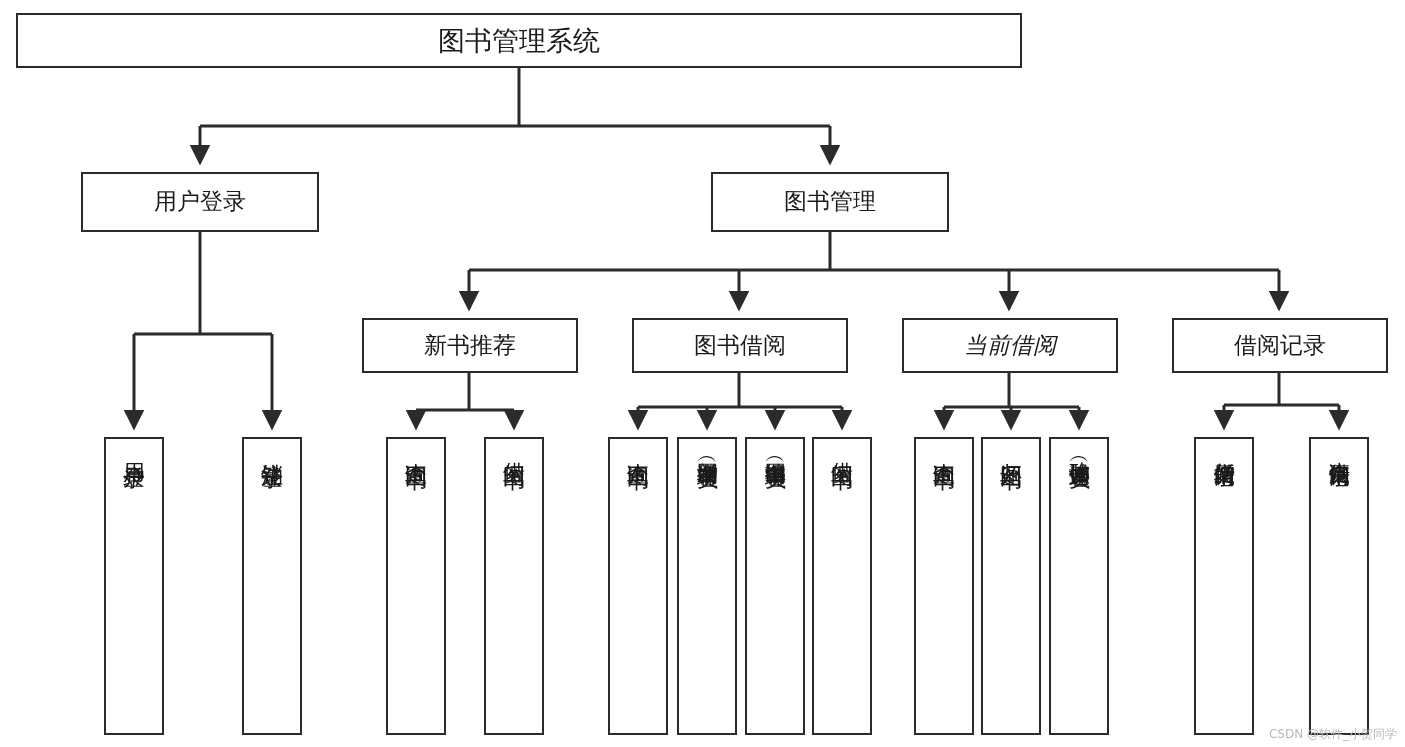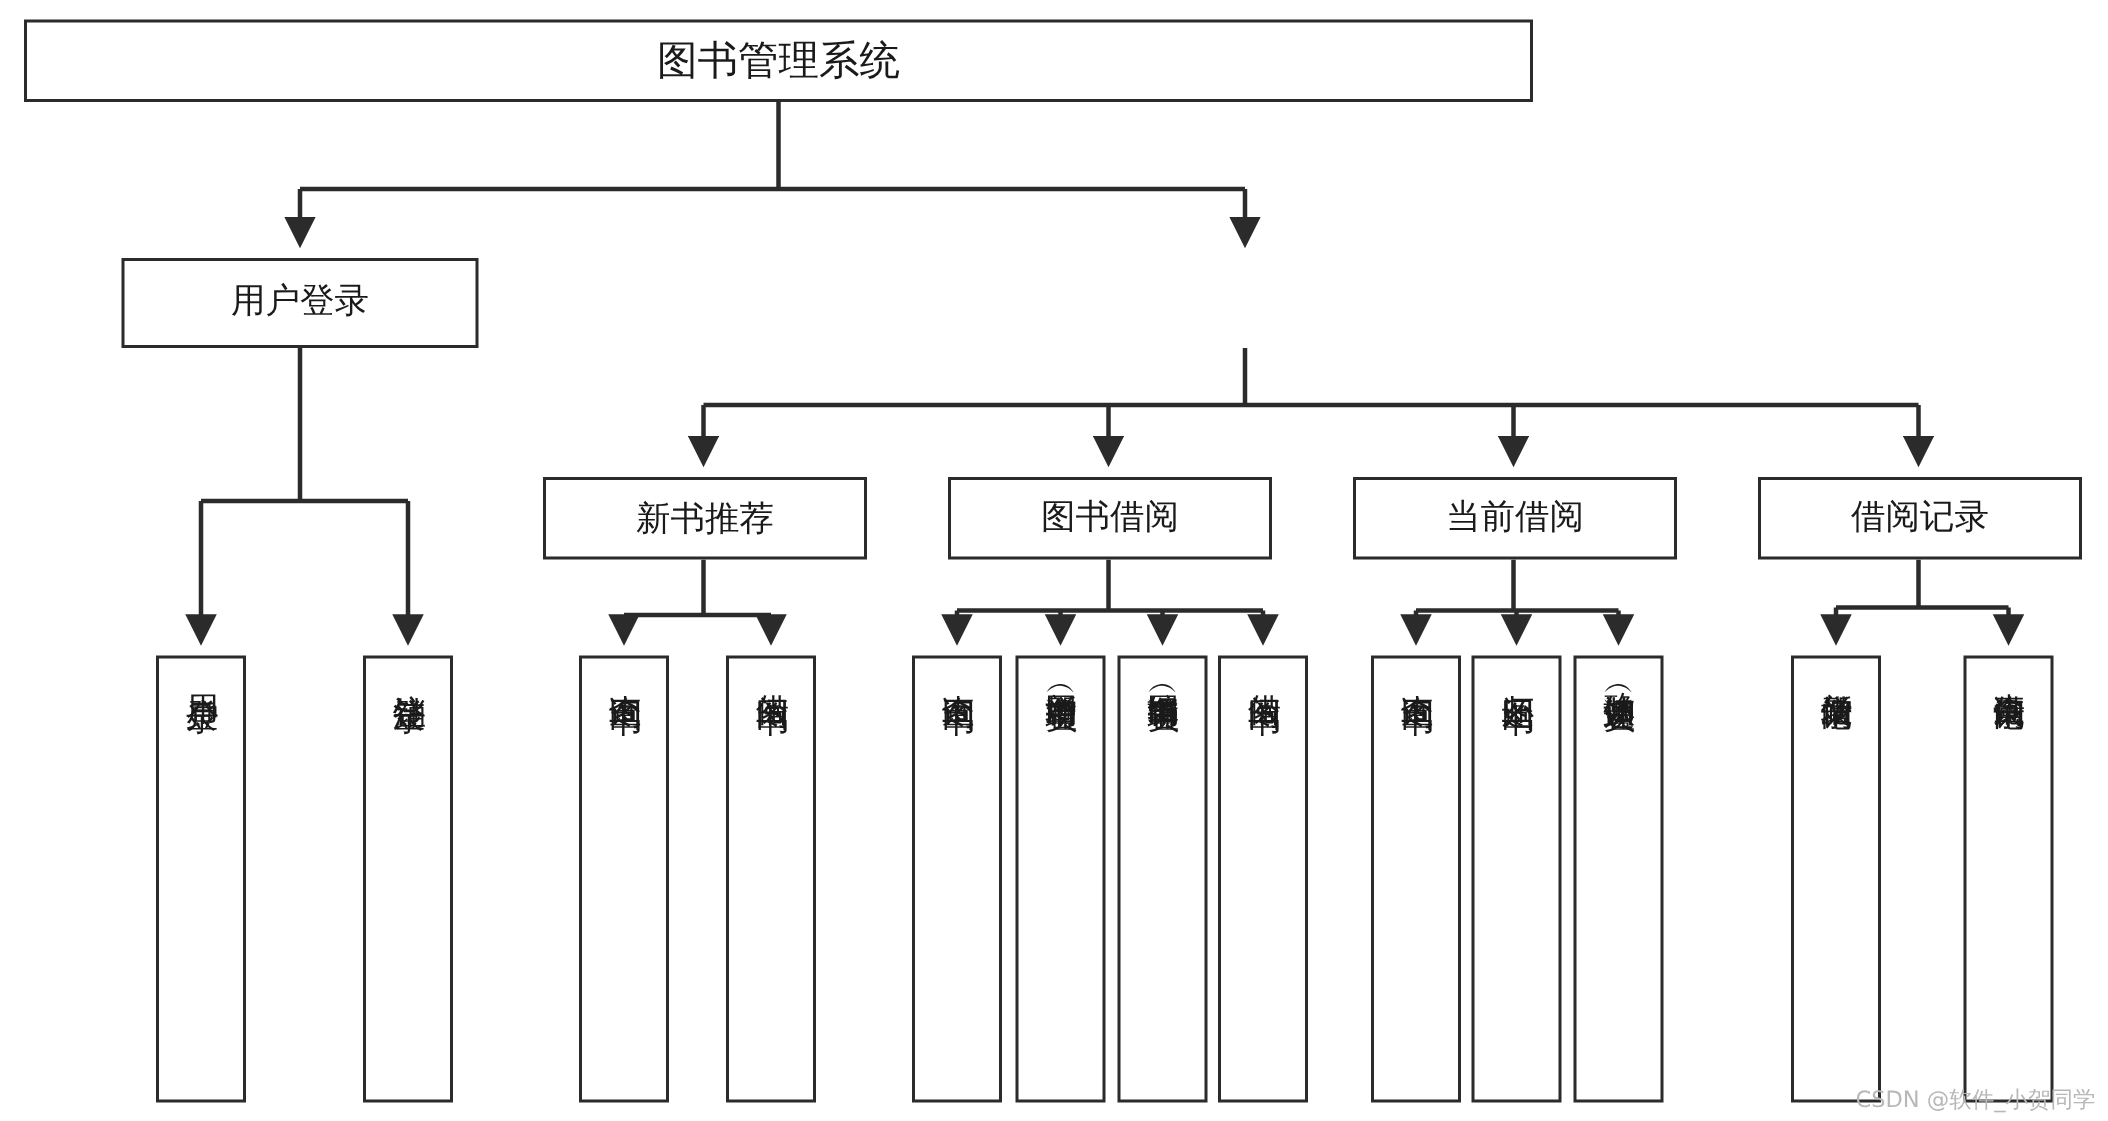--- a/index.html
+++ b/index.html
@@ -65,21 +65,21 @@
     white-space: nowrap;
   }
   .node.v.tall .node-label {
     font-size: 21px;
     letter-spacing: 1px;
   }
   .watermark {
     position: absolute;
     right: 8px;
     bottom: 4px;
-    font-size: 15px;
+    font-size: 12px;
     color: #b8b8b8;
     z-index: 6;
     white-space: nowrap;
     font-family: "DejaVu Sans", "Liberation Sans", sans-serif;
   }
 </style>
 </head>
 <body>
 
 <div id="diagram-root">
@@ -135,30 +135,33 @@
   </svg>
 
   <div class="node h root" style="left:16px; top:13px; width:1006px; height:55px;">
     <span class="node-label">图书管理系统</span>
   </div>
 
   <div class="node h" style="left:81px; top:172px; width:238px; height:60px;">
     <span class="node-label">用户登录</span>
   </div>
 
+  <div class="node h" style="left:711px; top:172px; width:238px; height:60px;">
+    <span class="node-label">图书管理</span>
+  </div>
 
   <div class="node h" style="left:362px; top:318px; width:216px; height:55px;font-family:Liberation Serif, serif;">
     <span class="node-label">新书推荐</span>
   </div>
 
   <div class="node h" style="left:632px; top:318px; width:216px; height:55px;">
     <span class="node-label">图书借阅</span>
   </div>
 
-  <div class="node h" style="left:902px; top:318px; width:216px; height:55px;">
+  <div class="node h" style="left:902px; top:318px; width:216px; height:55px;font-style:italic;">
     <span class="node-label">当前借阅</span>
   </div>
 
   <div class="node h" style="left:1172px; top:318px; width:216px; height:55px;">
     <span class="node-label">借阅记录</span>
   </div>
 
   <div class="node v" style="left:104px; top:437px; width:60px; height:298px;">
     <span class="node-label">用户登录</span>
   </div>

